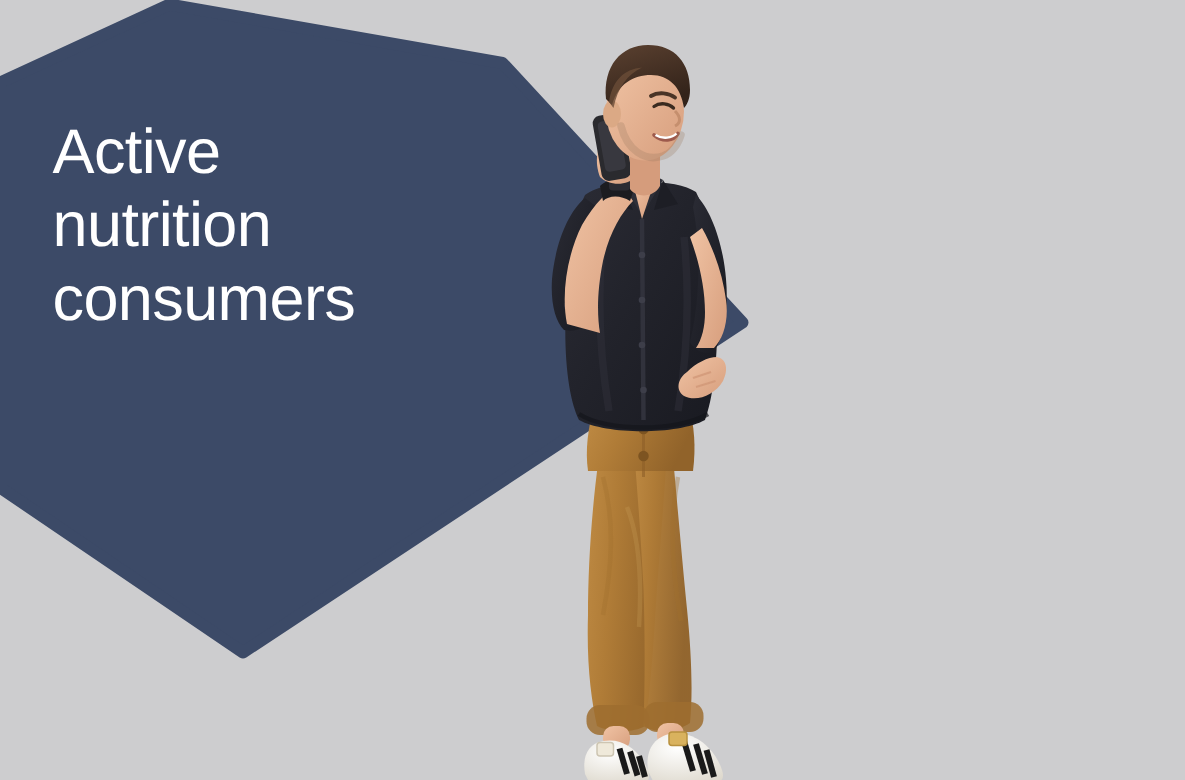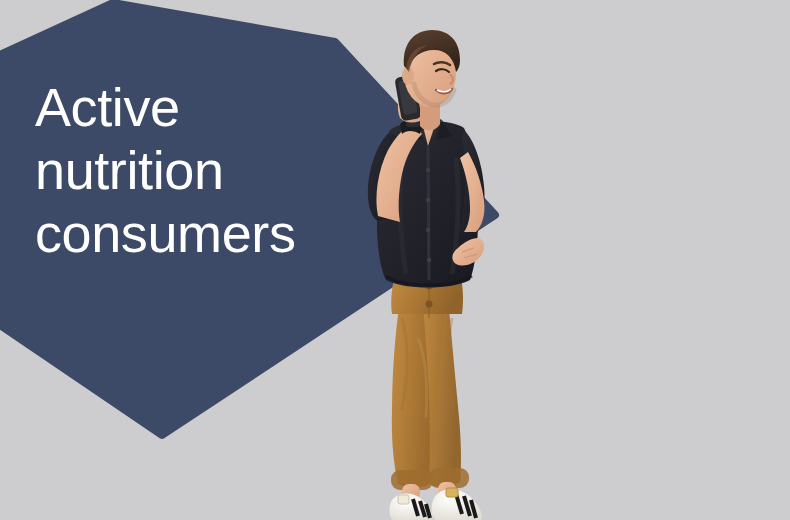--- a/index.html
+++ b/index.html
@@ -15,21 +15,21 @@
   
   #shape-layer{position:absolute;inset:0;}
   #shape-layer svg{display:block;width:790px;height:520px;}
 
   
   #headline{
     position:absolute;left:35px;top:76px;width:340px;
     color:#ffffff;
     font-family:"Liberation Sans", sans-serif;
     font-weight:300;
-    font-size:54px;
+    font-size:42px;
     line-height:1.17;
     letter-spacing:-0.4px;
     white-space:pre-line;
     z-index:4;
     -webkit-font-smoothing:antialiased;
   }
 
   
   #person{
     position:absolute;left:330px;top:18px;width:230px;height:502px;

